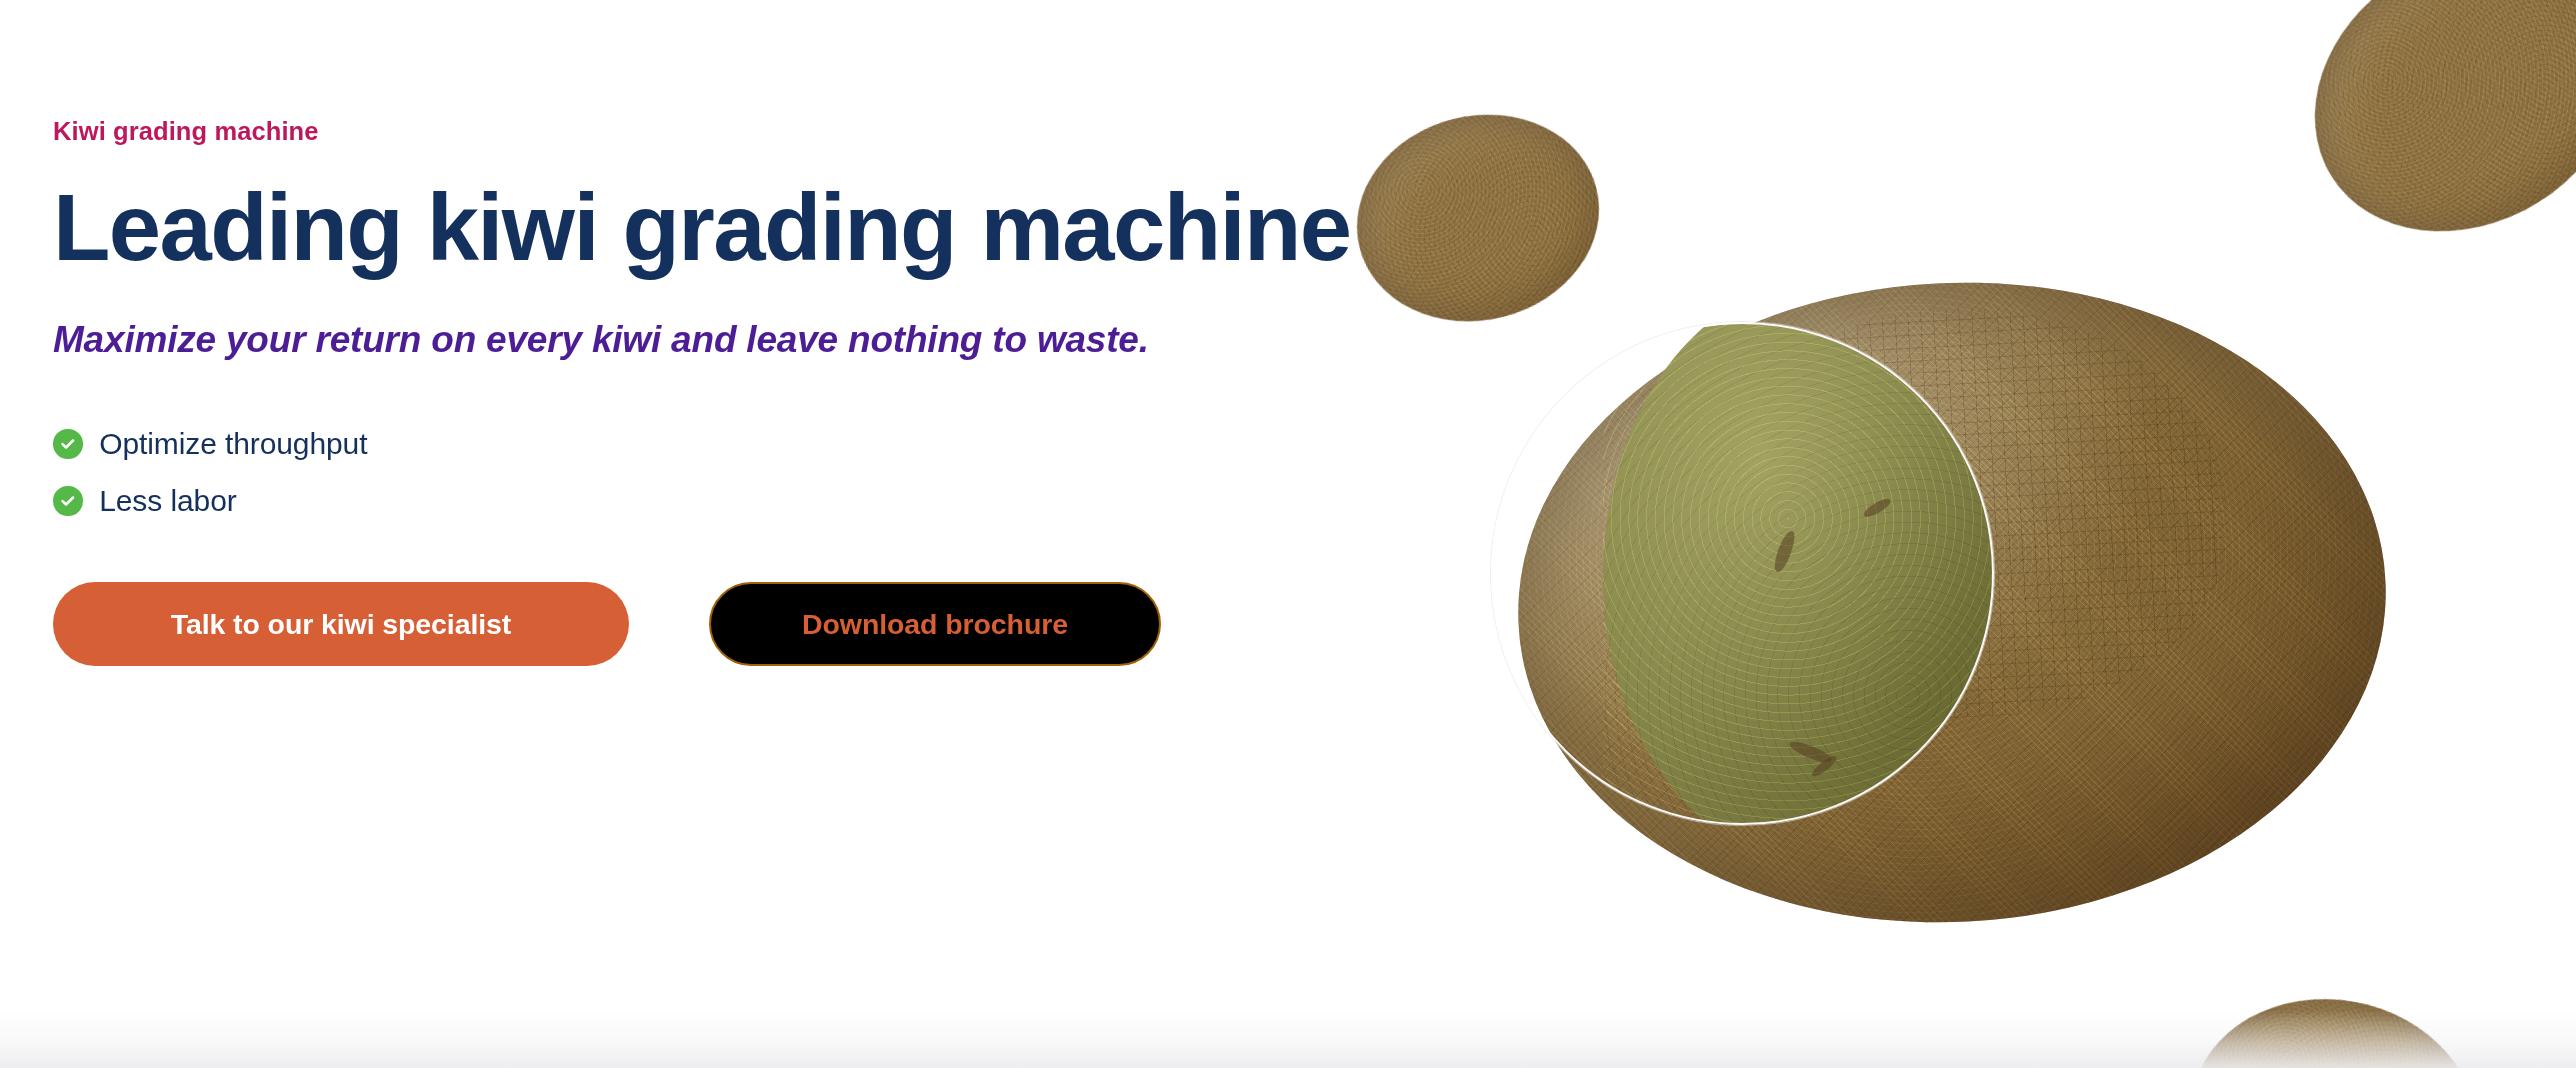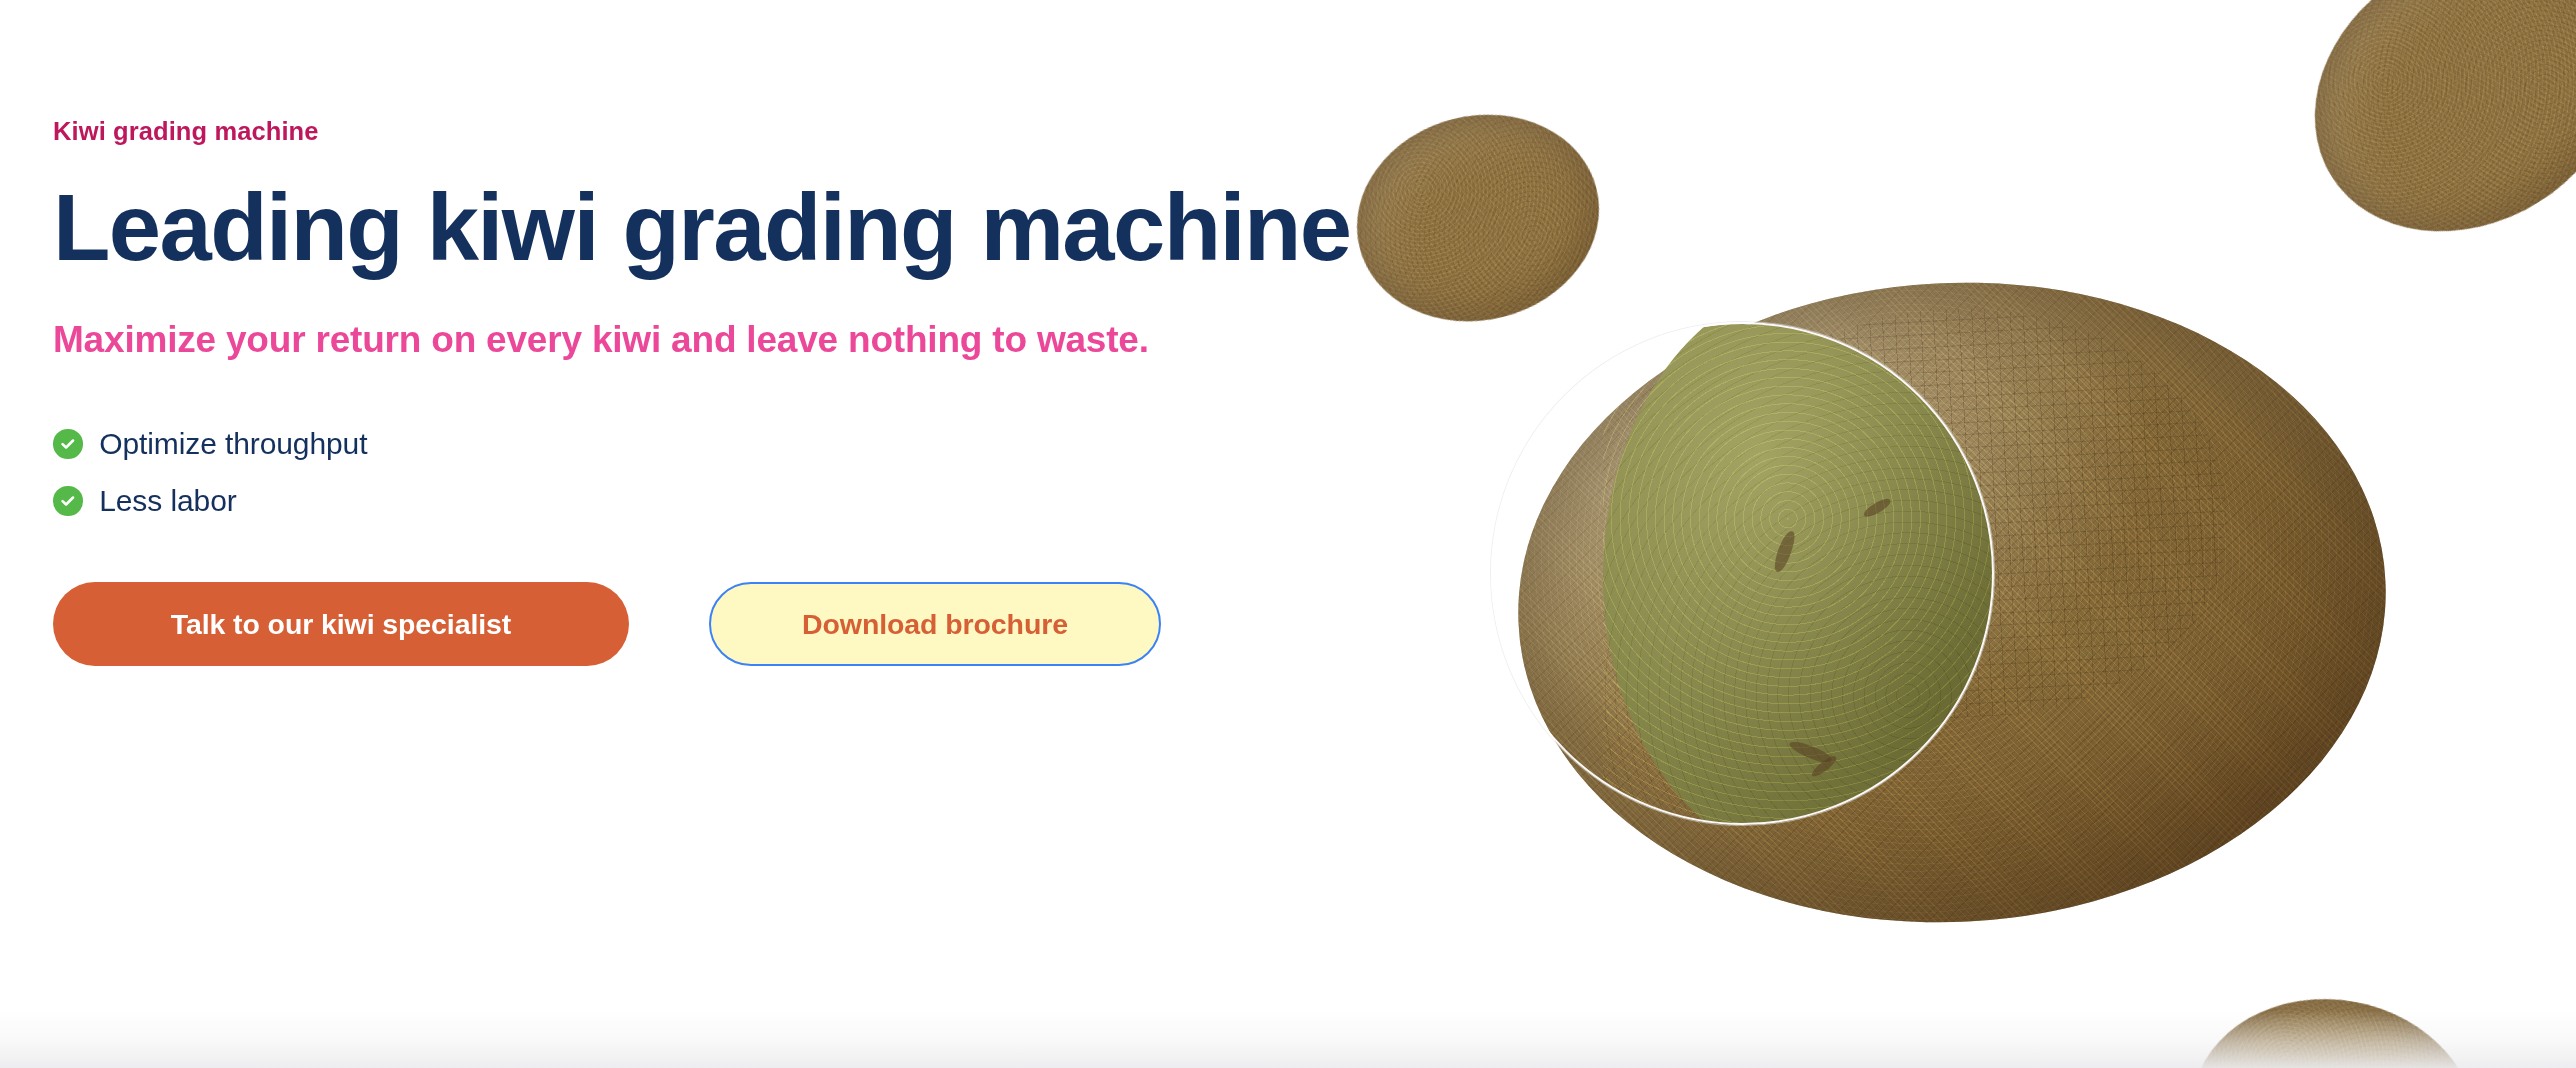--- a/index.html
+++ b/index.html
@@ -235,23 +235,24 @@
     color: #14305c;
     letter-spacing: -1.6px;
     white-space: nowrap;
   }
 
   .subhead {
     margin-top: 39px;
     font-size: 37px;
     line-height: 1.3;
     font-weight: 700;
-    color: #ec4899;
+    color: #4c1d95;
     letter-spacing: -0.2px;
     white-space: nowrap;
+    font-style: italic;
   }
 
   .benefits {
     margin-top: 51px;
     list-style: none;
   }
 
   .benefit {
     display: flex;
     align-items: center;
@@ -301,23 +302,23 @@
 
   .btn-primary {
     background: #d75f35;
     color: #ffffff;
     border: none;
     padding: 0 57px;
     min-width: 576px;
   }
 
   .btn-secondary {
-    background: #fef9c3;
+    background: #000000;
     color: #d75f35;
-    border: 2px solid #3b82f6;
+    border: 2px solid #a16207;
     padding: 0 57px;
     min-width: 452px;
   }
 </style>
 </head>
 <body>
 
 <div class="hero">
 
   <div class="art-layer">

